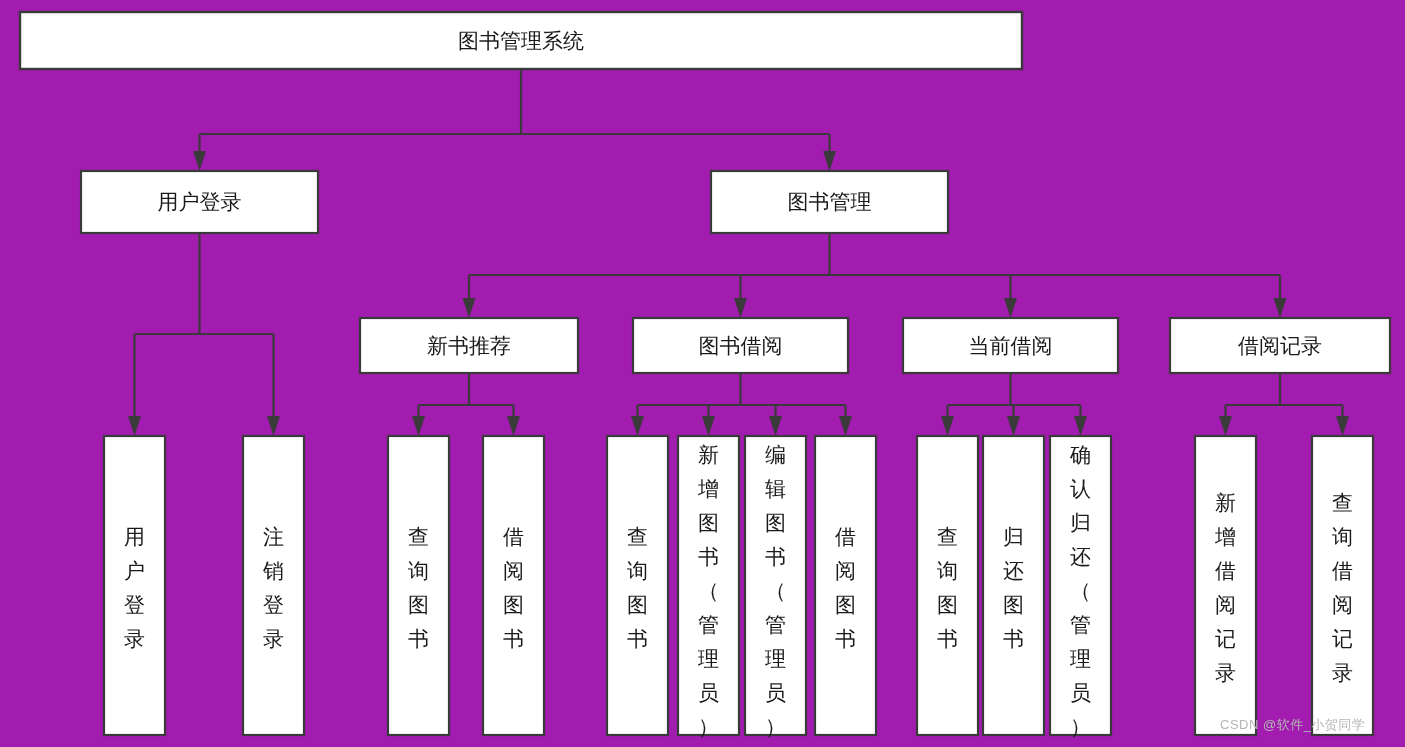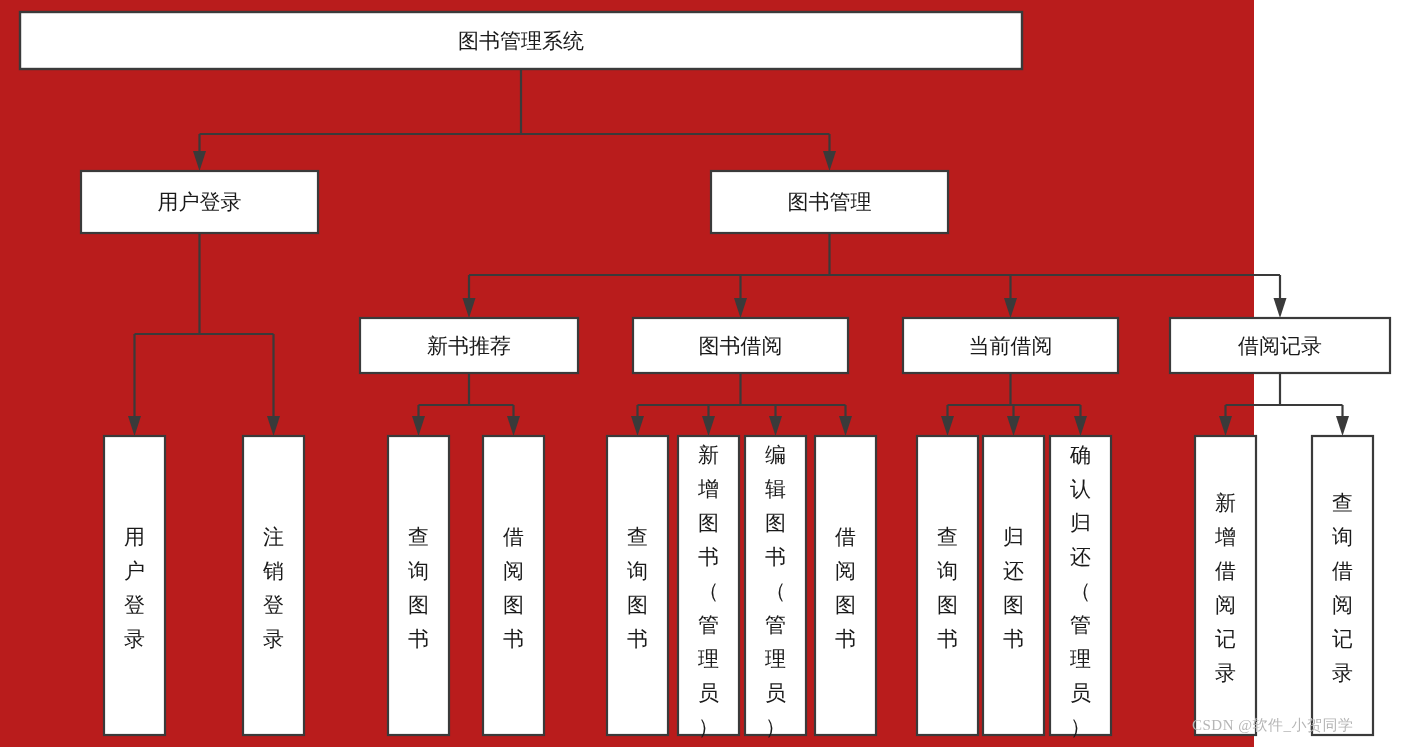--- a/index.html
+++ b/index.html
@@ -10,23 +10,23 @@
   }
   body {
     width: 1405px;
     height: 747px;
     font-family: "DejaVu Sans", "Liberation Sans", sans-serif;
     overflow: hidden;
     position: relative;
   }
   #diagram-root {
     position: relative;
-    width: 1254px;
+    width: 1405px;
     height: 747px;
-    background: #b91c1c;
+    background: #a21caf;
   }
   svg#tree-svg {
     position: absolute;
     left: 0;
     top: 0;
     width: 1405px;
     height: 747px;
     display: block;
   }
   .node-box {
@@ -57,26 +57,27 @@
     dominant-baseline: middle;
   }
   .node-label-v {
     font-family: "DejaVu Sans", "Liberation Sans", sans-serif;
     font-size: 21px;
     fill: #1a1a1a;
     text-anchor: middle;
   }
   .watermark-text {
     position: absolute;
-    font-family: Liberation Serif, serif;
-    font-size: 15px;
+    font-family: Liberation Sans, sans-serif;
+    font-size: 13px;
     color: #b6b6b6;
     white-space: nowrap;
     letter-spacing: 0.5px;
     pointer-events: none;
+    margin-left: 28px;
   }
 </style>
 </head>
 <body>
 
 <div id="diagram-root">
 
   <svg id="tree-svg" viewBox="0 0 1405 747">
     <defs></defs>
     <g id="connector-layer">

